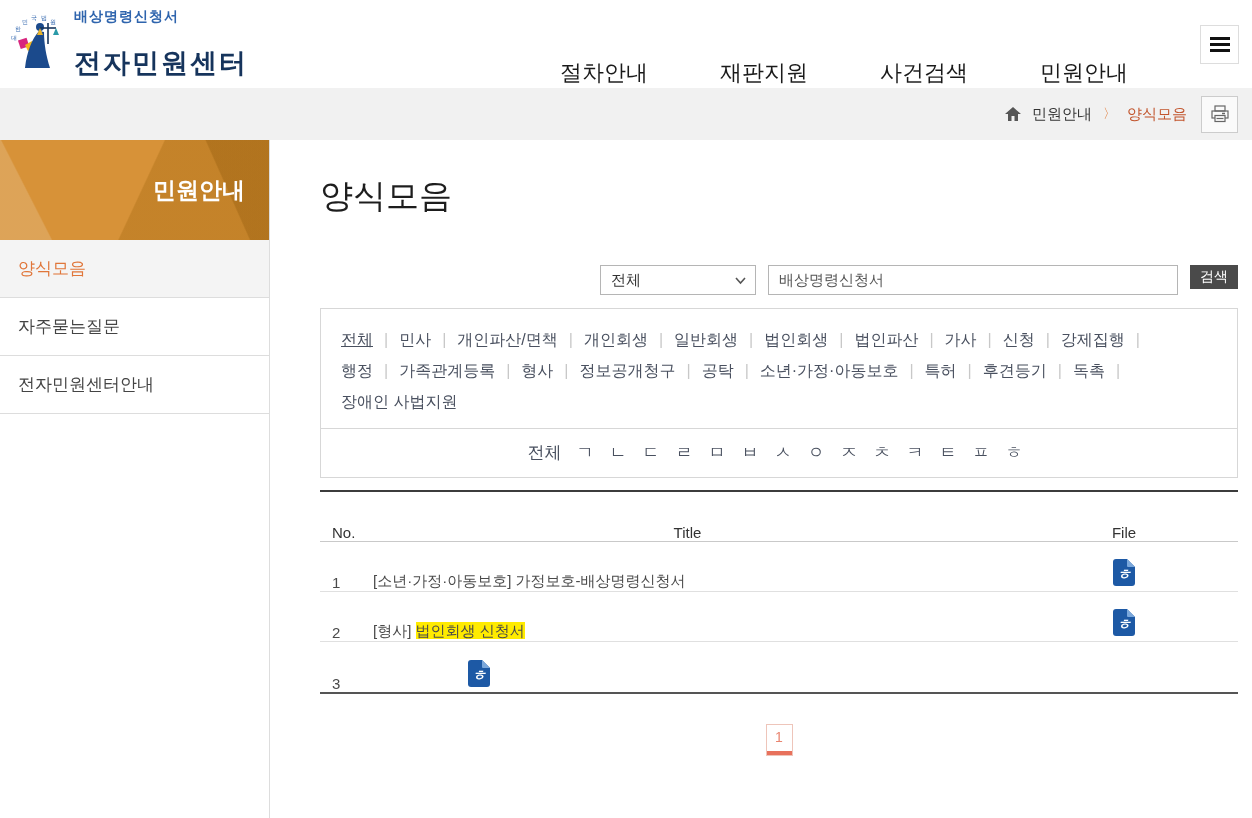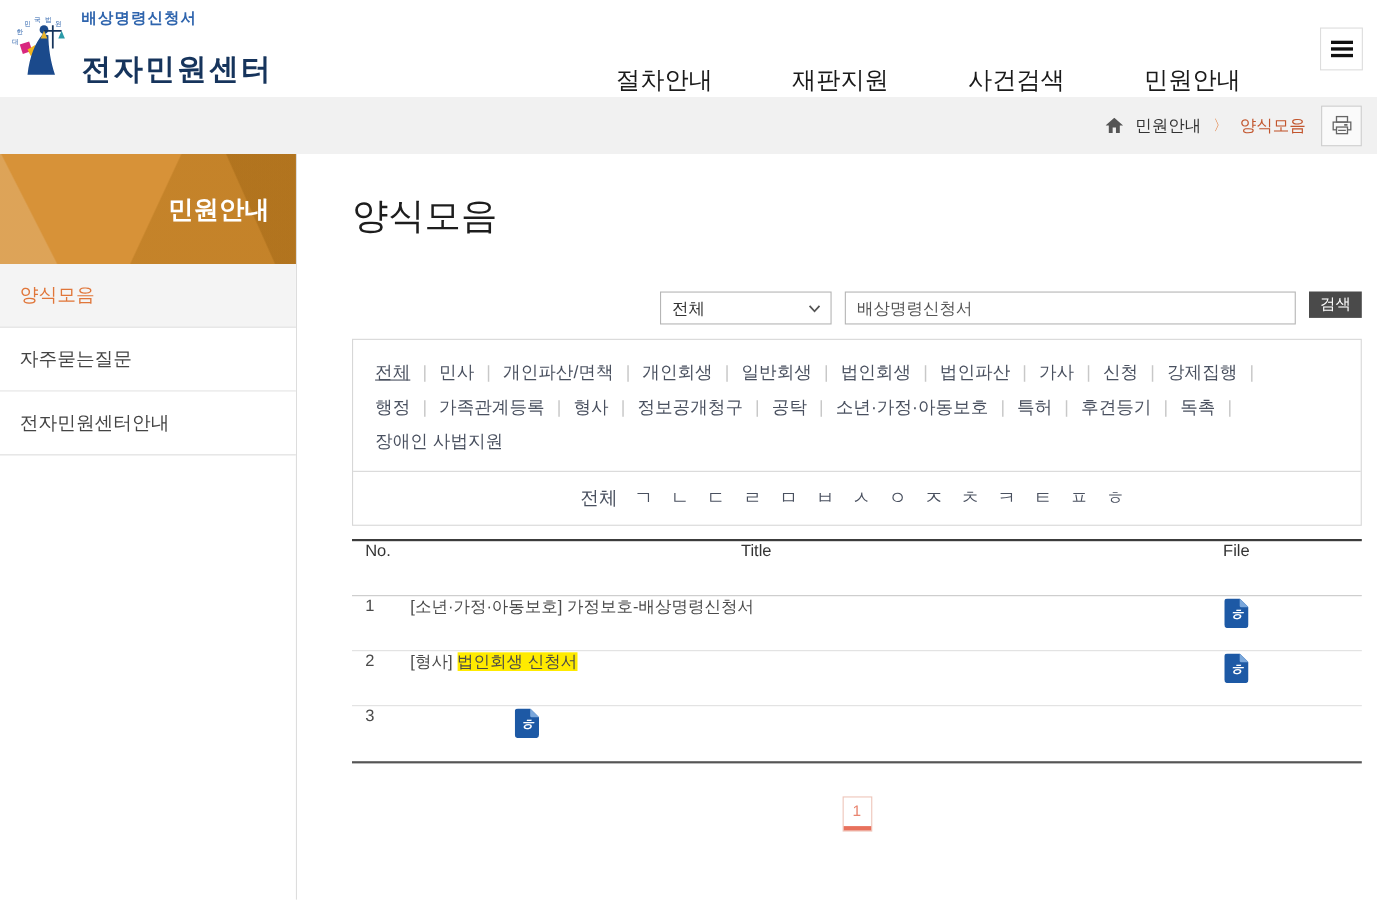--- a/index.html
+++ b/index.html
@@ -67,21 +67,21 @@
   .filter-sep { color:#c8c8c8; margin:0 11px; }
   .filter-cons { border-top:1px solid #d7d7d7; text-align:center; padding:12px 0 13px;
     font-size:17px; color:#49505f; }
   .cons-all { margin-right:7px; cursor:pointer; }
   .cons-letter { margin:0 8px; cursor:pointer; }
 
   .count-line { margin-top:16px; font-size:16px; color:#333; }
   .count-value { color:#e2574c; }
 
   .board { margin-top:12px; border-top:2px solid #3c3c3c; border-bottom:2px solid #555; }
-  .board-row { display:flex; align-items:flex-start; height:50px; border-bottom:1px solid #e0e0e0;
+  .board-row { display:flex; align-items:flex-end; height:50px; border-bottom:1px solid #e0e0e0;
     font-size:15px; color:#4a4a4a; }
   .board-row.head { color:#333; border-bottom:1px solid #c9c9c9; }
   .board-row:last-child { border-bottom:none; }
   .col-no { width:45px; padding-left:12px; flex:0 0 45px; }
   .col-title { flex:1; padding-left:8px; }
   .head .col-title { text-align:center; padding-left:0; }
   .col-file { width:228px; flex:0 0 228px; text-align:center; }
   .hl { background:#ffeb00; }
   .file-btn { background:none; border:none; cursor:pointer; padding:2px 4px; }
 

